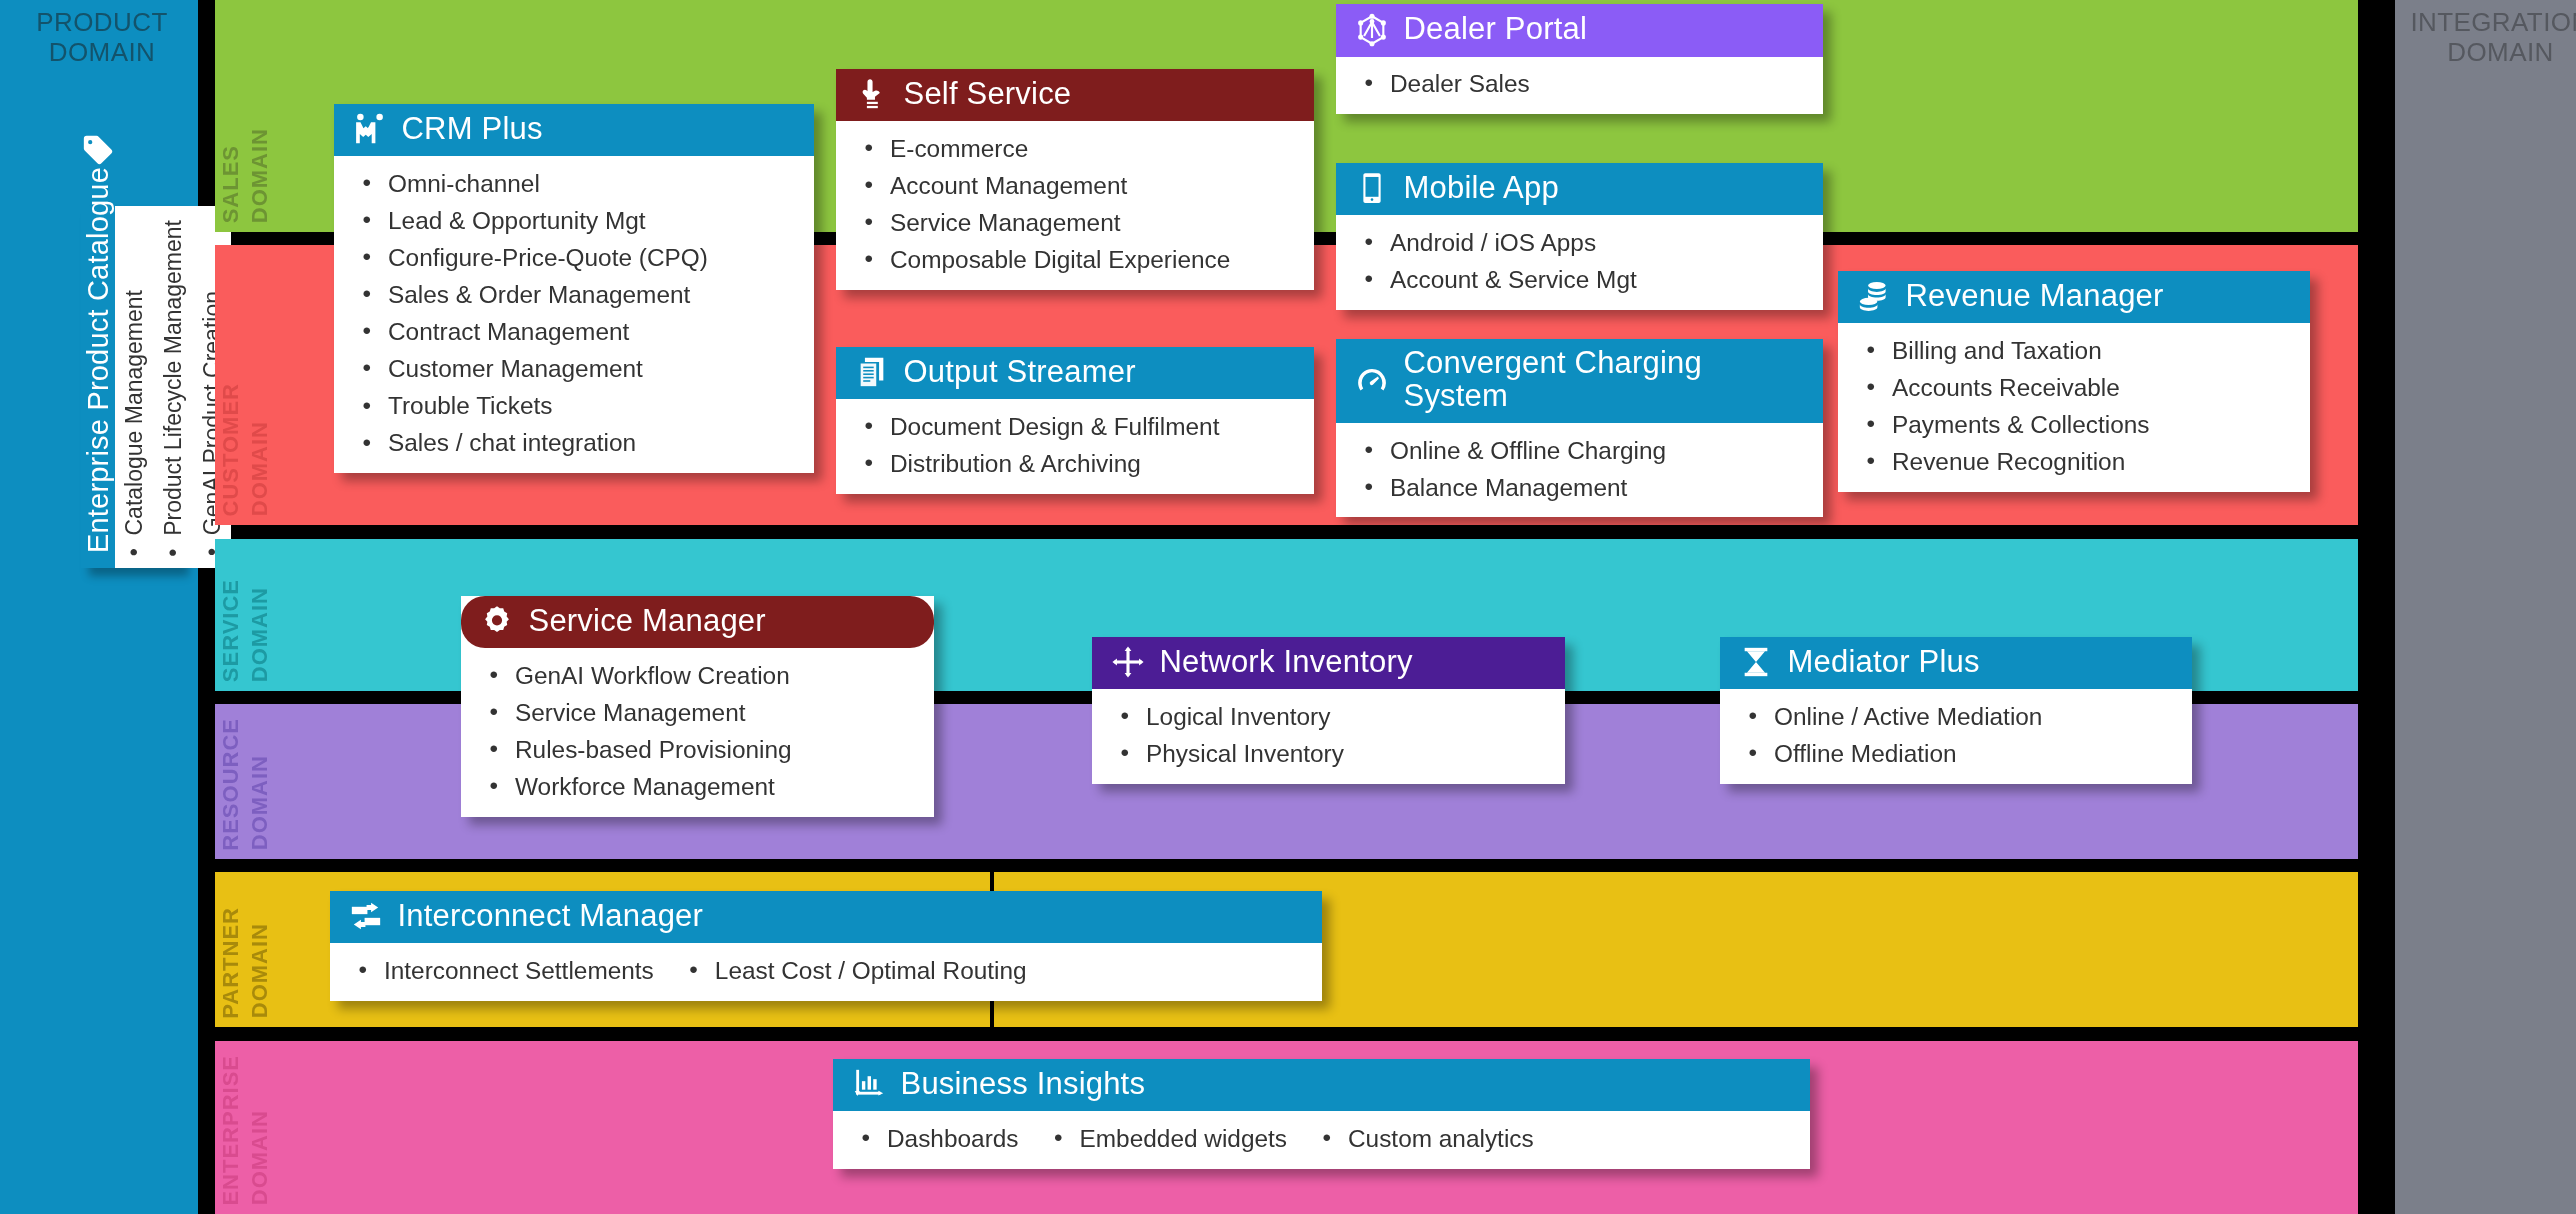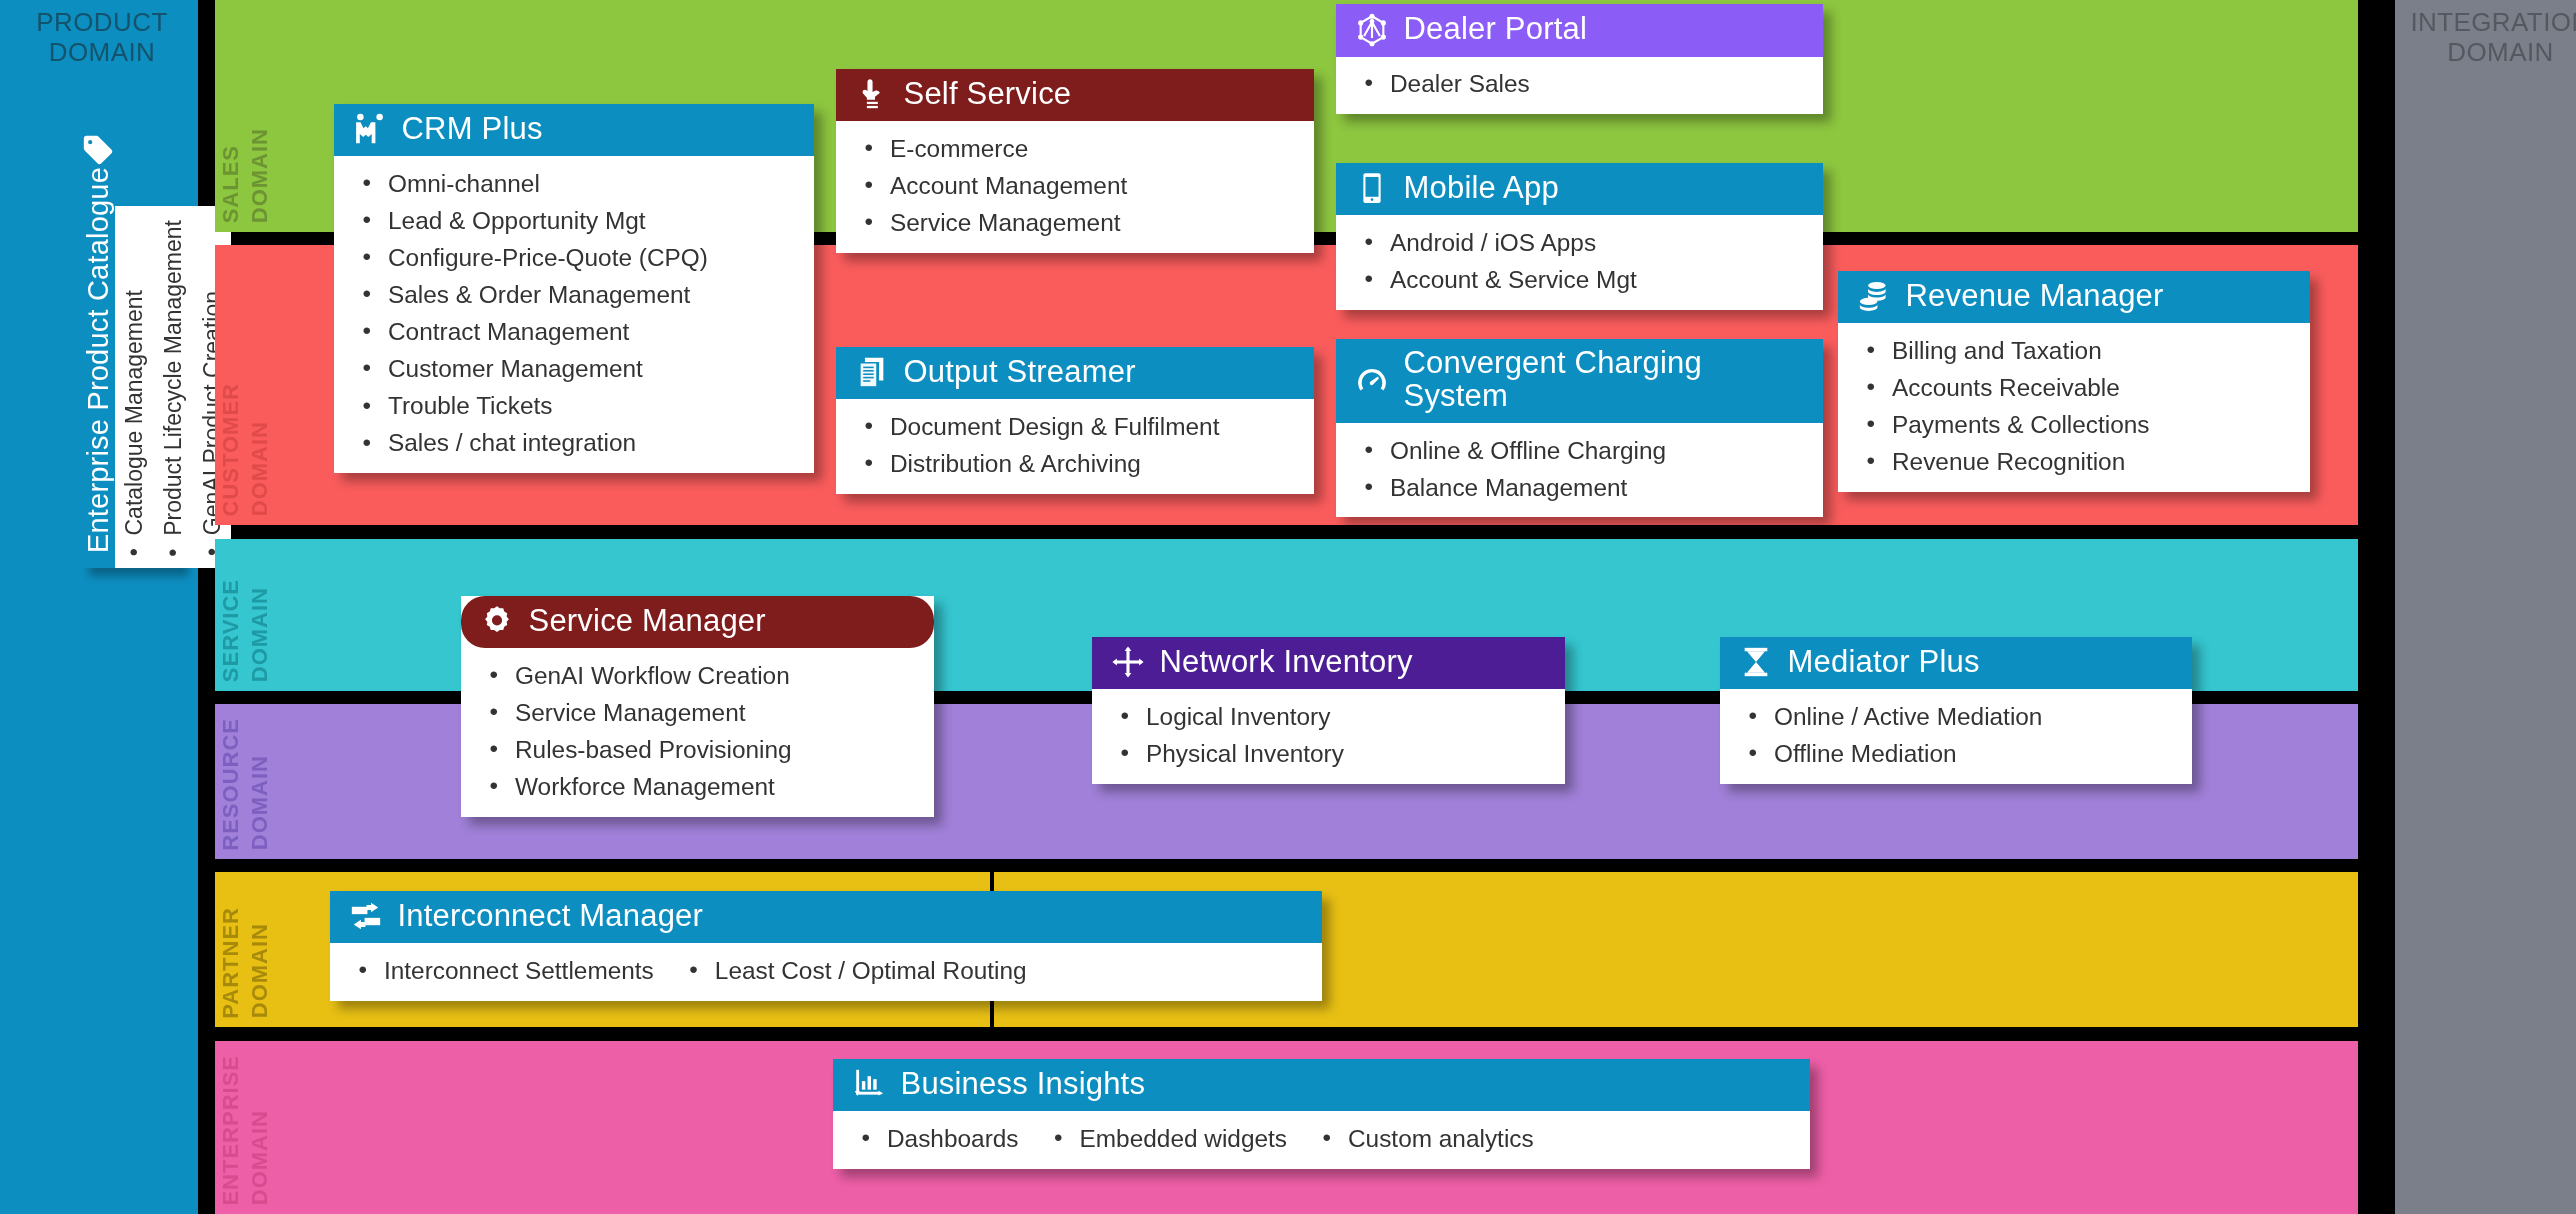--- a/index.html
+++ b/index.html
@@ -271,20 +271,21 @@
           <rect x="8.4" y="20.4" width="7.7" height="1.6"></rect>
         </svg>
       </span>
       <span class="chtitle">Self Service</span>
     </div>
     <div class="card-body">
       <ul>
         <li>E-commerce</li>
         <li>Account Management</li>
         <li>Service Management</li>
+        <li>Composable Digital Experience</li>
       </ul>
     </div>
   </div>
 
   <div class="card" id="card-output">
     <div class="card-head" style="background: rgb(13, 142, 192);">
       <span class="chicon">
         <svg class="icon-svg" viewBox="0 0 24 24" aria-hidden="true">
           <path d="M4 6h11v16H4z" opacity="0.95"></path>
           <path d="M7 2h13v16h-3V5H7z"></path>

